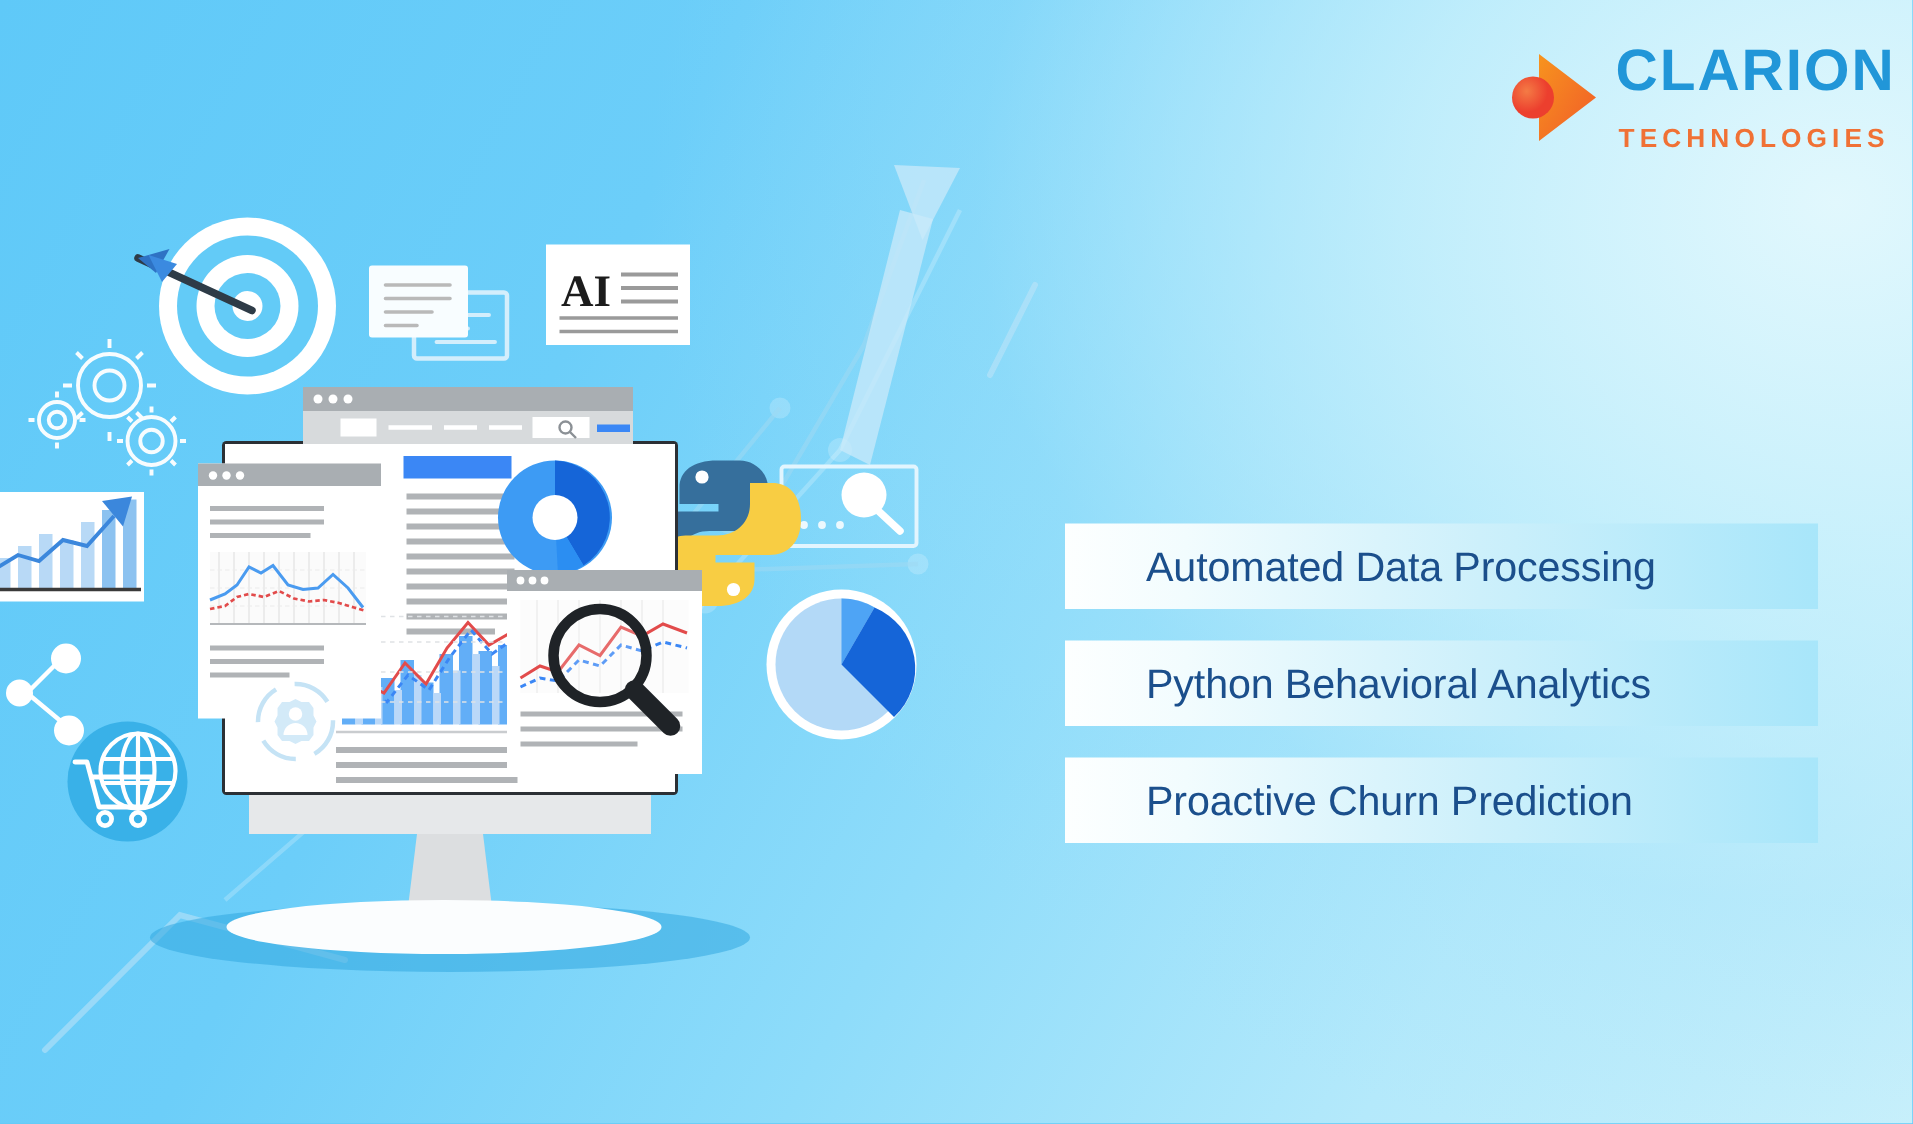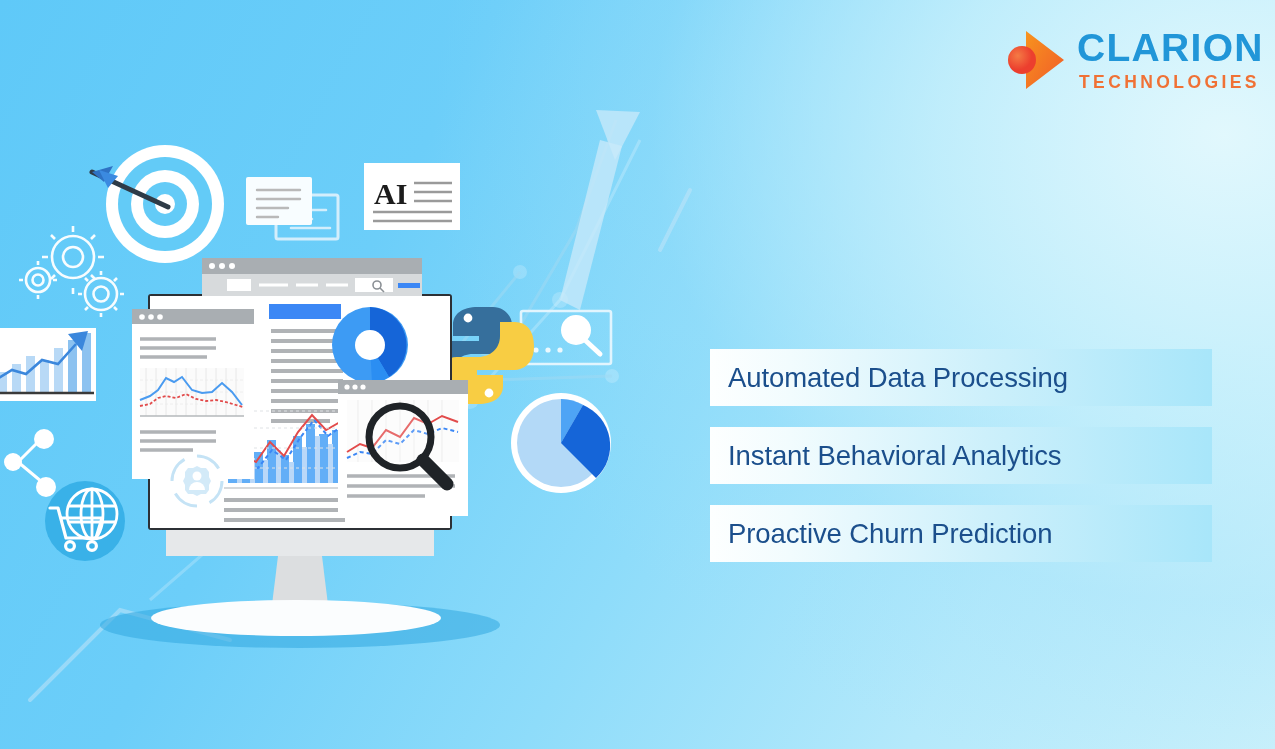--- a/index.html
+++ b/index.html
@@ -24,37 +24,37 @@
   
   .logo { position:absolute; left:1004px; top:28px; display:flex; align-items:center; gap:9px; }
   .logo-mark { width:64px; height:62px; position:relative; }
   .logo-text { display:flex; flex-direction:column; line-height:1; }
   .logo-word {
     font-size:39px; font-weight:bold; color:#2196d8;
     letter-spacing:1.3px; font-family:"Liberation Sans", sans-serif;
   }
   .logo-sub {
     font-size:17.5px; font-weight:bold; color:#f07135;
-    letter-spacing:3.4px; margin-top:7px; padding-left:2px;
+    letter-spacing:3.4px; margin-top:17px; padding-left:2px;
   }
 
   
   .headline {
     position:absolute; left:711px; top:178px; width:510px;
     font-size:35px; font-weight:bold; line-height:1.39;
     color:#1a7ed4; letter-spacing:-0.2px;
   }
   .headline span { display:block; }
 
   
   .features { position:absolute; left:710px; top:349px; width:502px; }
   .feature-row {
     height:57px; margin-bottom:21px;
     background:linear-gradient(90deg, #fdffff 0%, #f2fcfe 16%, #cdf0fb 55%, #a8e6fa 100%);
-    display:flex; align-items:center;
+    display:flex; align-items:center;padding-left:36px;
   }
   .feature-row:last-child { margin-bottom:0;align-items:center; }
   .feature-label {
     font-size:27.5px; color:#1b4f8c; padding-left:18px;
     letter-spacing:-0.1px; white-space:nowrap;
   }
 
   
   .illus { position:absolute; left:0; top:0; width:690px; height:749px;padding-left:36px; }
   .illus svg { position:absolute; left:0; top:0; }
@@ -114,21 +114,21 @@
       <div class="logo-sub">TECHNOLOGIES</div>
     </div>
   </div>
 
 
   <div class="features">
     <div class="feature-row">
       <div class="feature-label">Automated Data Processing</div>
     </div>
     <div class="feature-row">
-      <div class="feature-label">Instant Behavioral Analytics</div>
+      <div class="feature-label">Python Behavioral Analytics</div>
     </div>
     <div class="feature-row">
       <div class="feature-label">Proactive Churn Prediction</div>
     </div>
   </div>
 
   <div class="illus">
     <svg width="690" height="749" viewBox="0 0 690 749">
       <defs>
         <clipPath id="scr">

